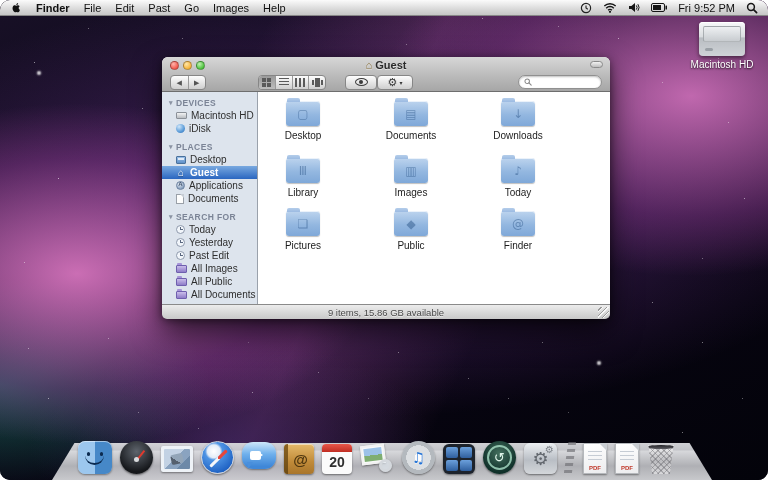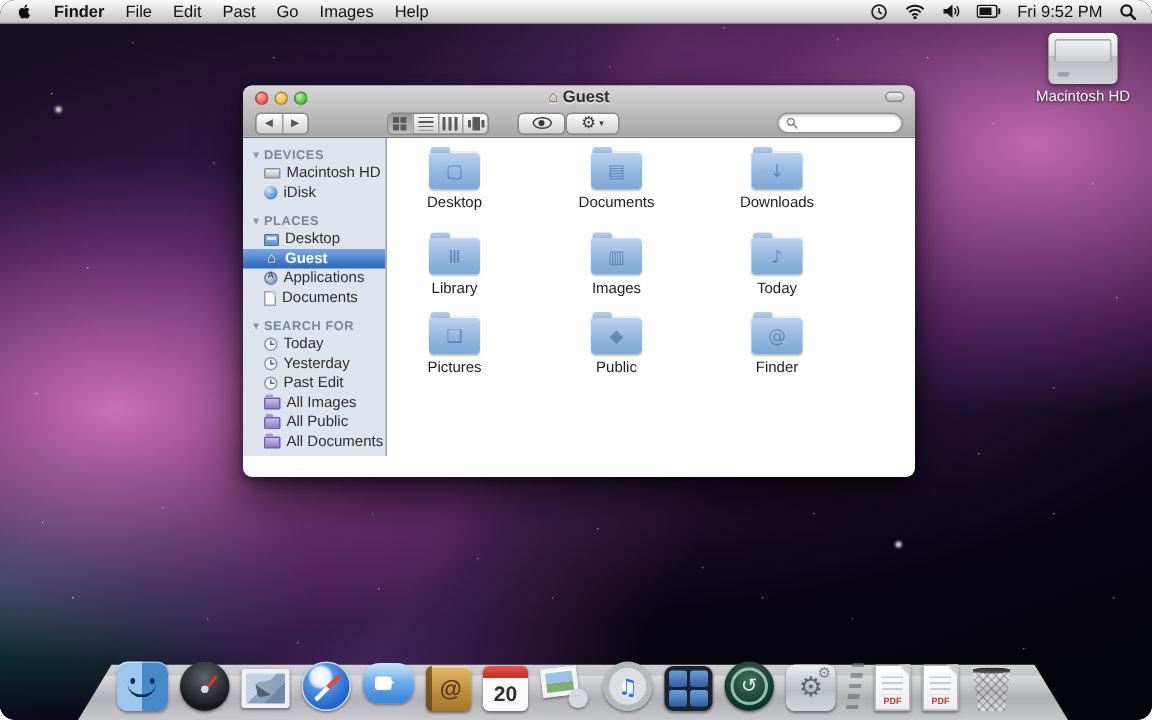--- a/index.html
+++ b/index.html
@@ -464,20 +464,24 @@
         </div>
         <div class="fitem r3 c3">
           <div class="folder">
               <span class="emblem">@</span>
             </div>
           <div class="flabel">Finder</div>
         </div>
       </div>
     </div>
 
+    <div id="statusbar">
+      <span class="stext">9 items, 15.86 GB available</span>
+      <span class="resize-grip"></span>
+    </div>
   </div>
 
   <div id="dock">
     <div class="dock-shelf"></div>
     <div class="dock-row">
       <div class="di di-finder"></div>
       <div class="di di-dashboard"></div>
       <div class="di di-mail"></div>
       <div class="di di-safari"></div>
       <div class="di di-ichat">

